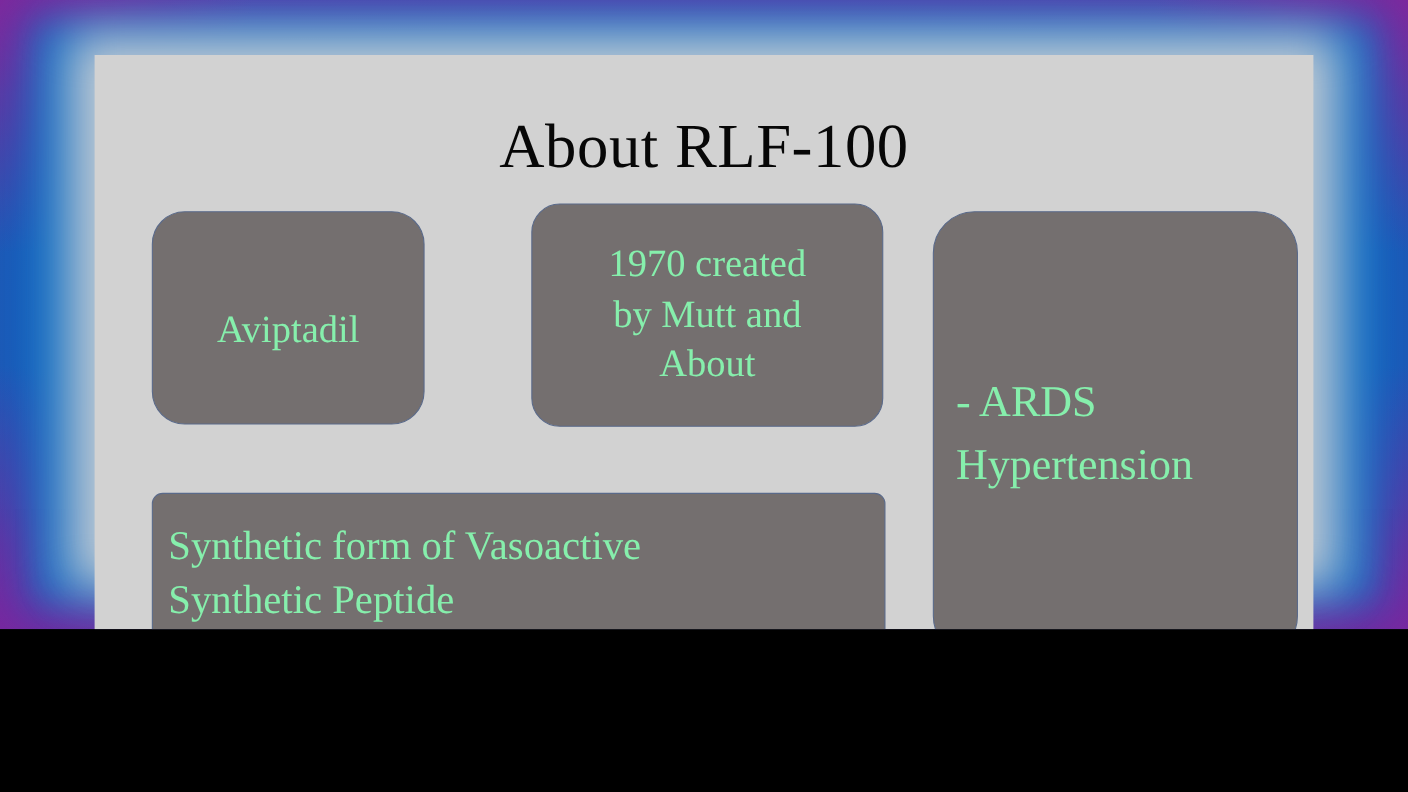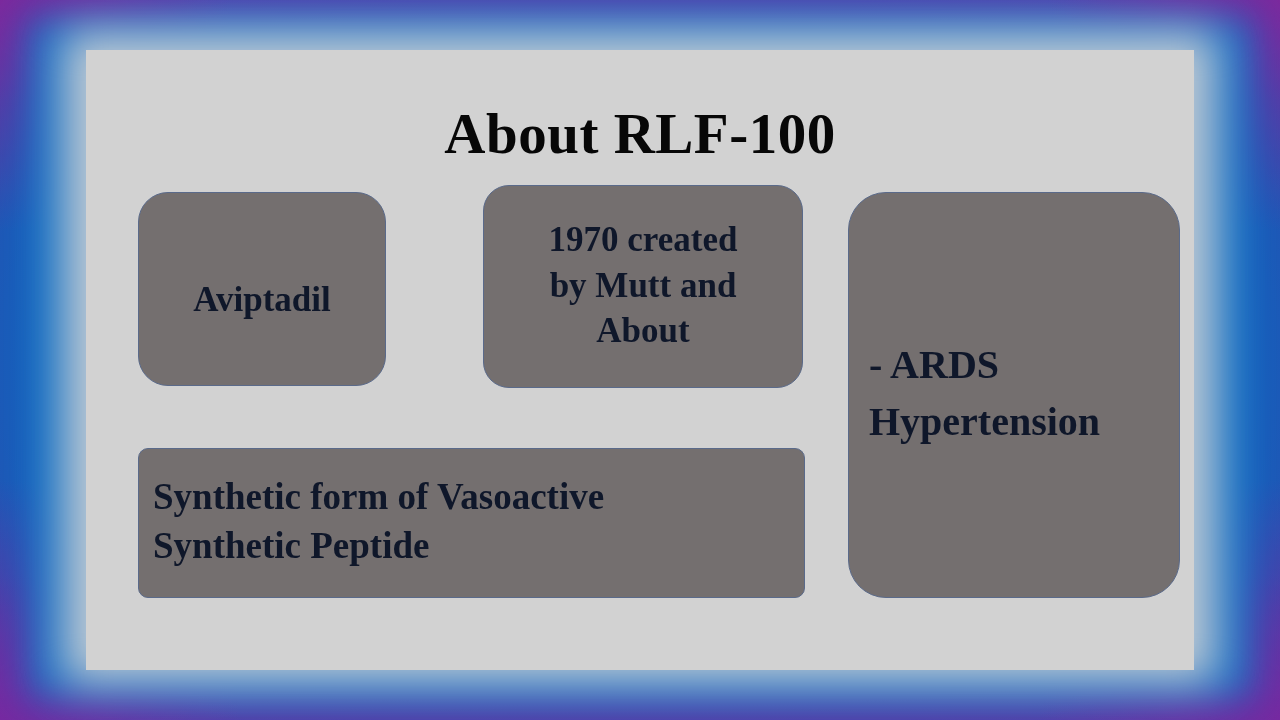--- a/index.html
+++ b/index.html
@@ -7,24 +7,23 @@
     padding: 0;
     background: #000;
   }
   body {
     font-family: "Liberation Serif", "DejaVu Serif", serif;
   }
 
   #slide {
     position: relative;
     width: 1280px;
-    height: 720px;
+    height: 572px;
     overflow: hidden;
     background: #5a3aa0;
-    font-weight: bold;
   }
 
   
   .frame-base {
     position: absolute;
     inset: 0;
     background:
       radial-gradient(120% 120% at 50% 50%,
         #0a6fc2 0%,
         #0f62bd 30%,
@@ -79,21 +78,21 @@
     line-height: 1.05;
     letter-spacing: 0.5px;
     white-space: nowrap;
   }
 
   
   .shape {
     position: absolute;
     background: #746f6f;
     border: 1.6px solid #5a6a8a;
-    color: #0f172a;
+    color: #86efac;
     box-sizing: border-box;
     display: flex;
     flex-direction: column;
     justify-content: center;
     overflow: hidden;
   }
   .shape .line {
     display: block;
   }
 

